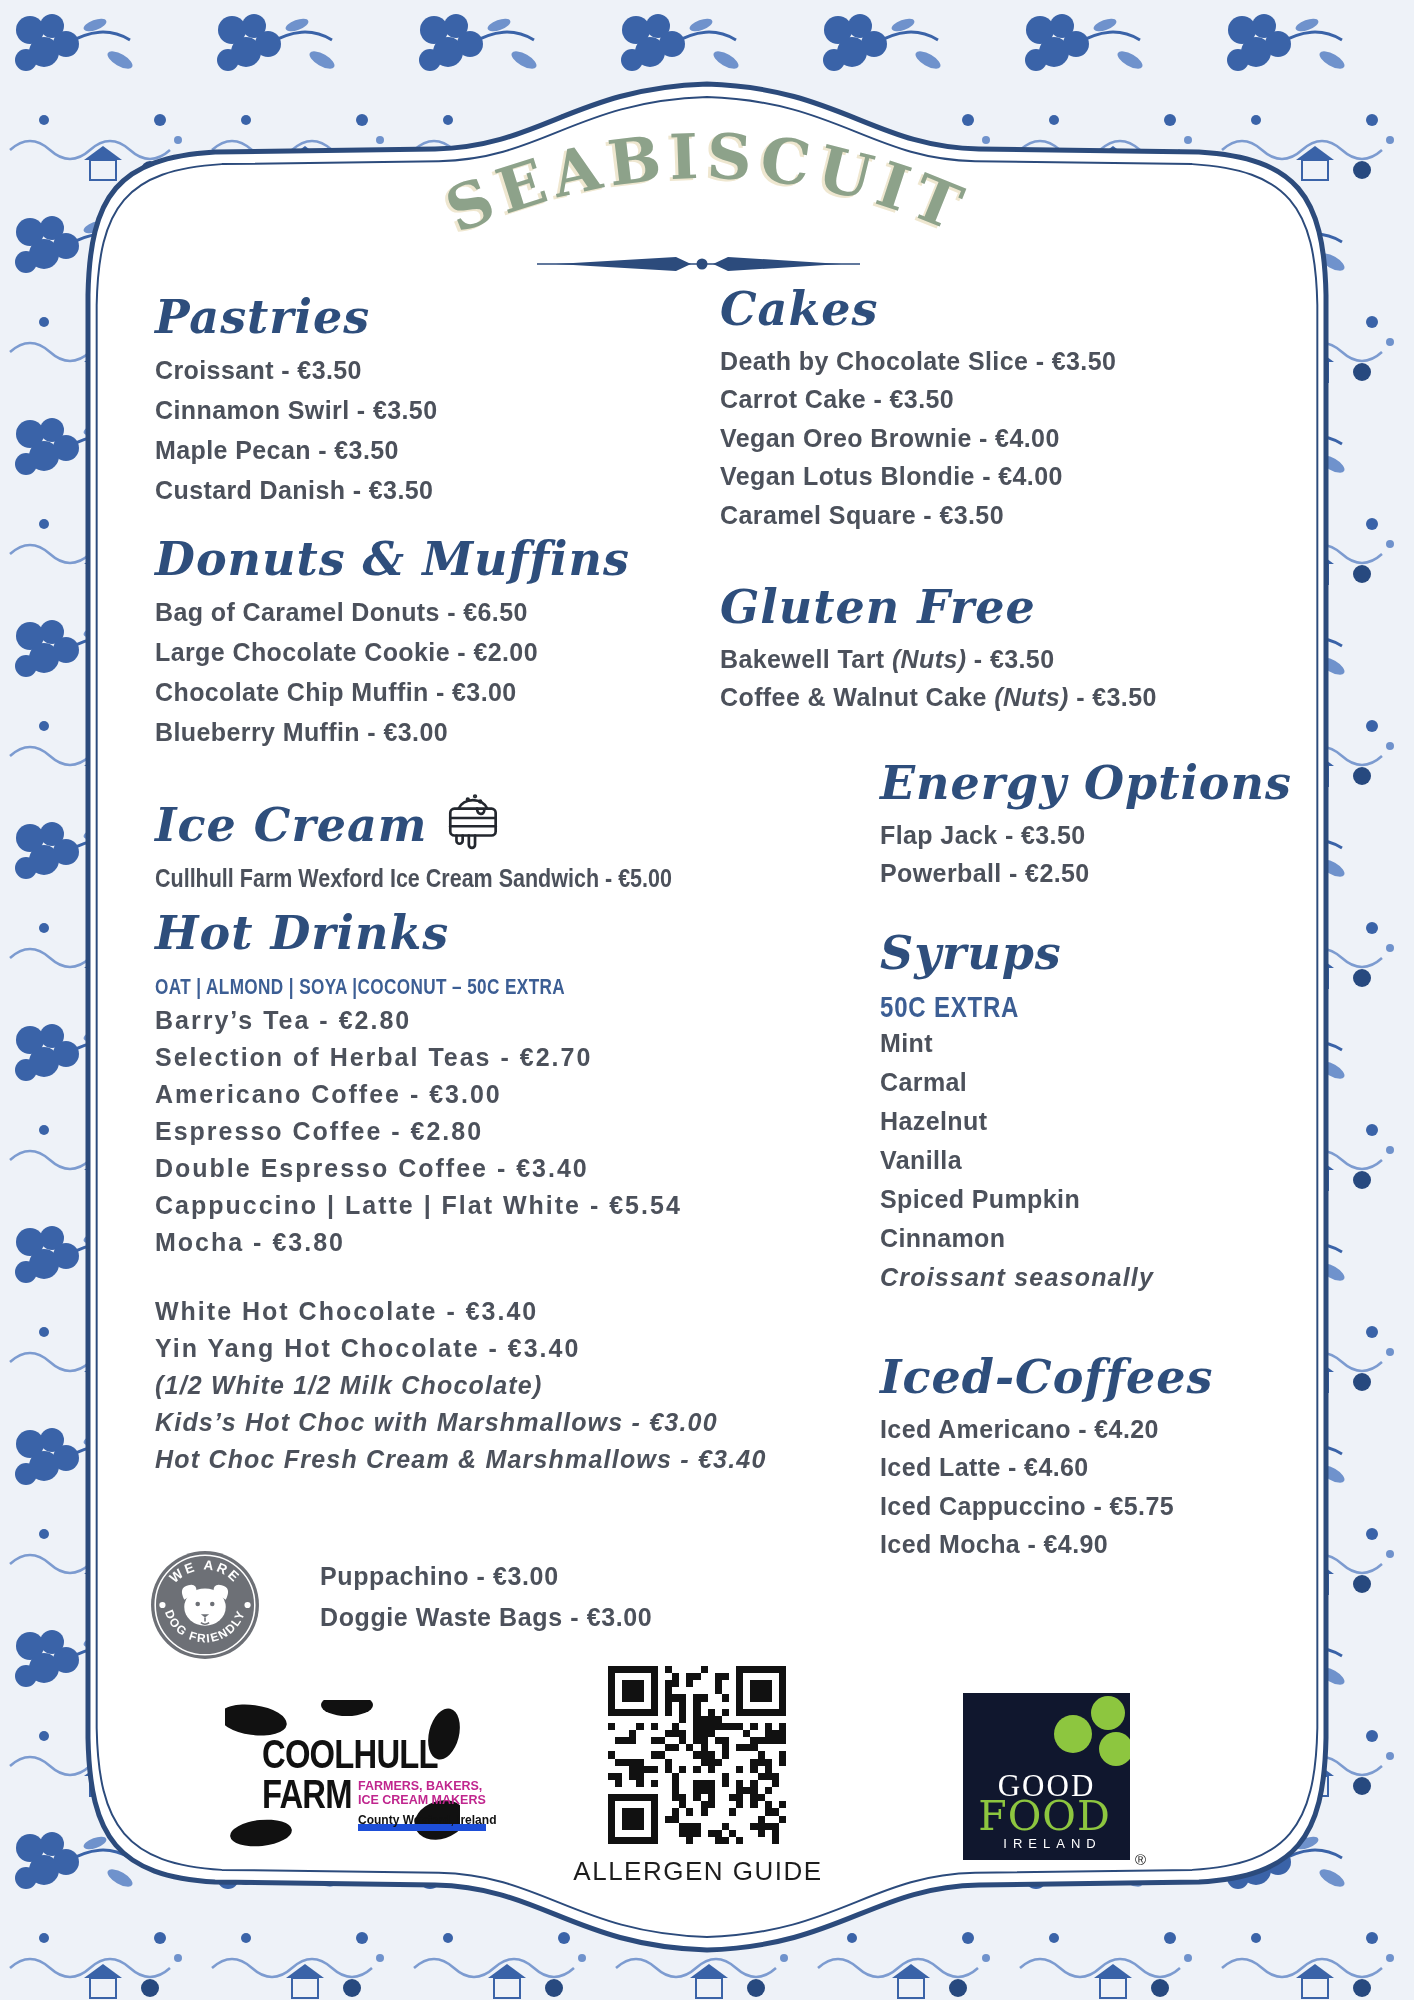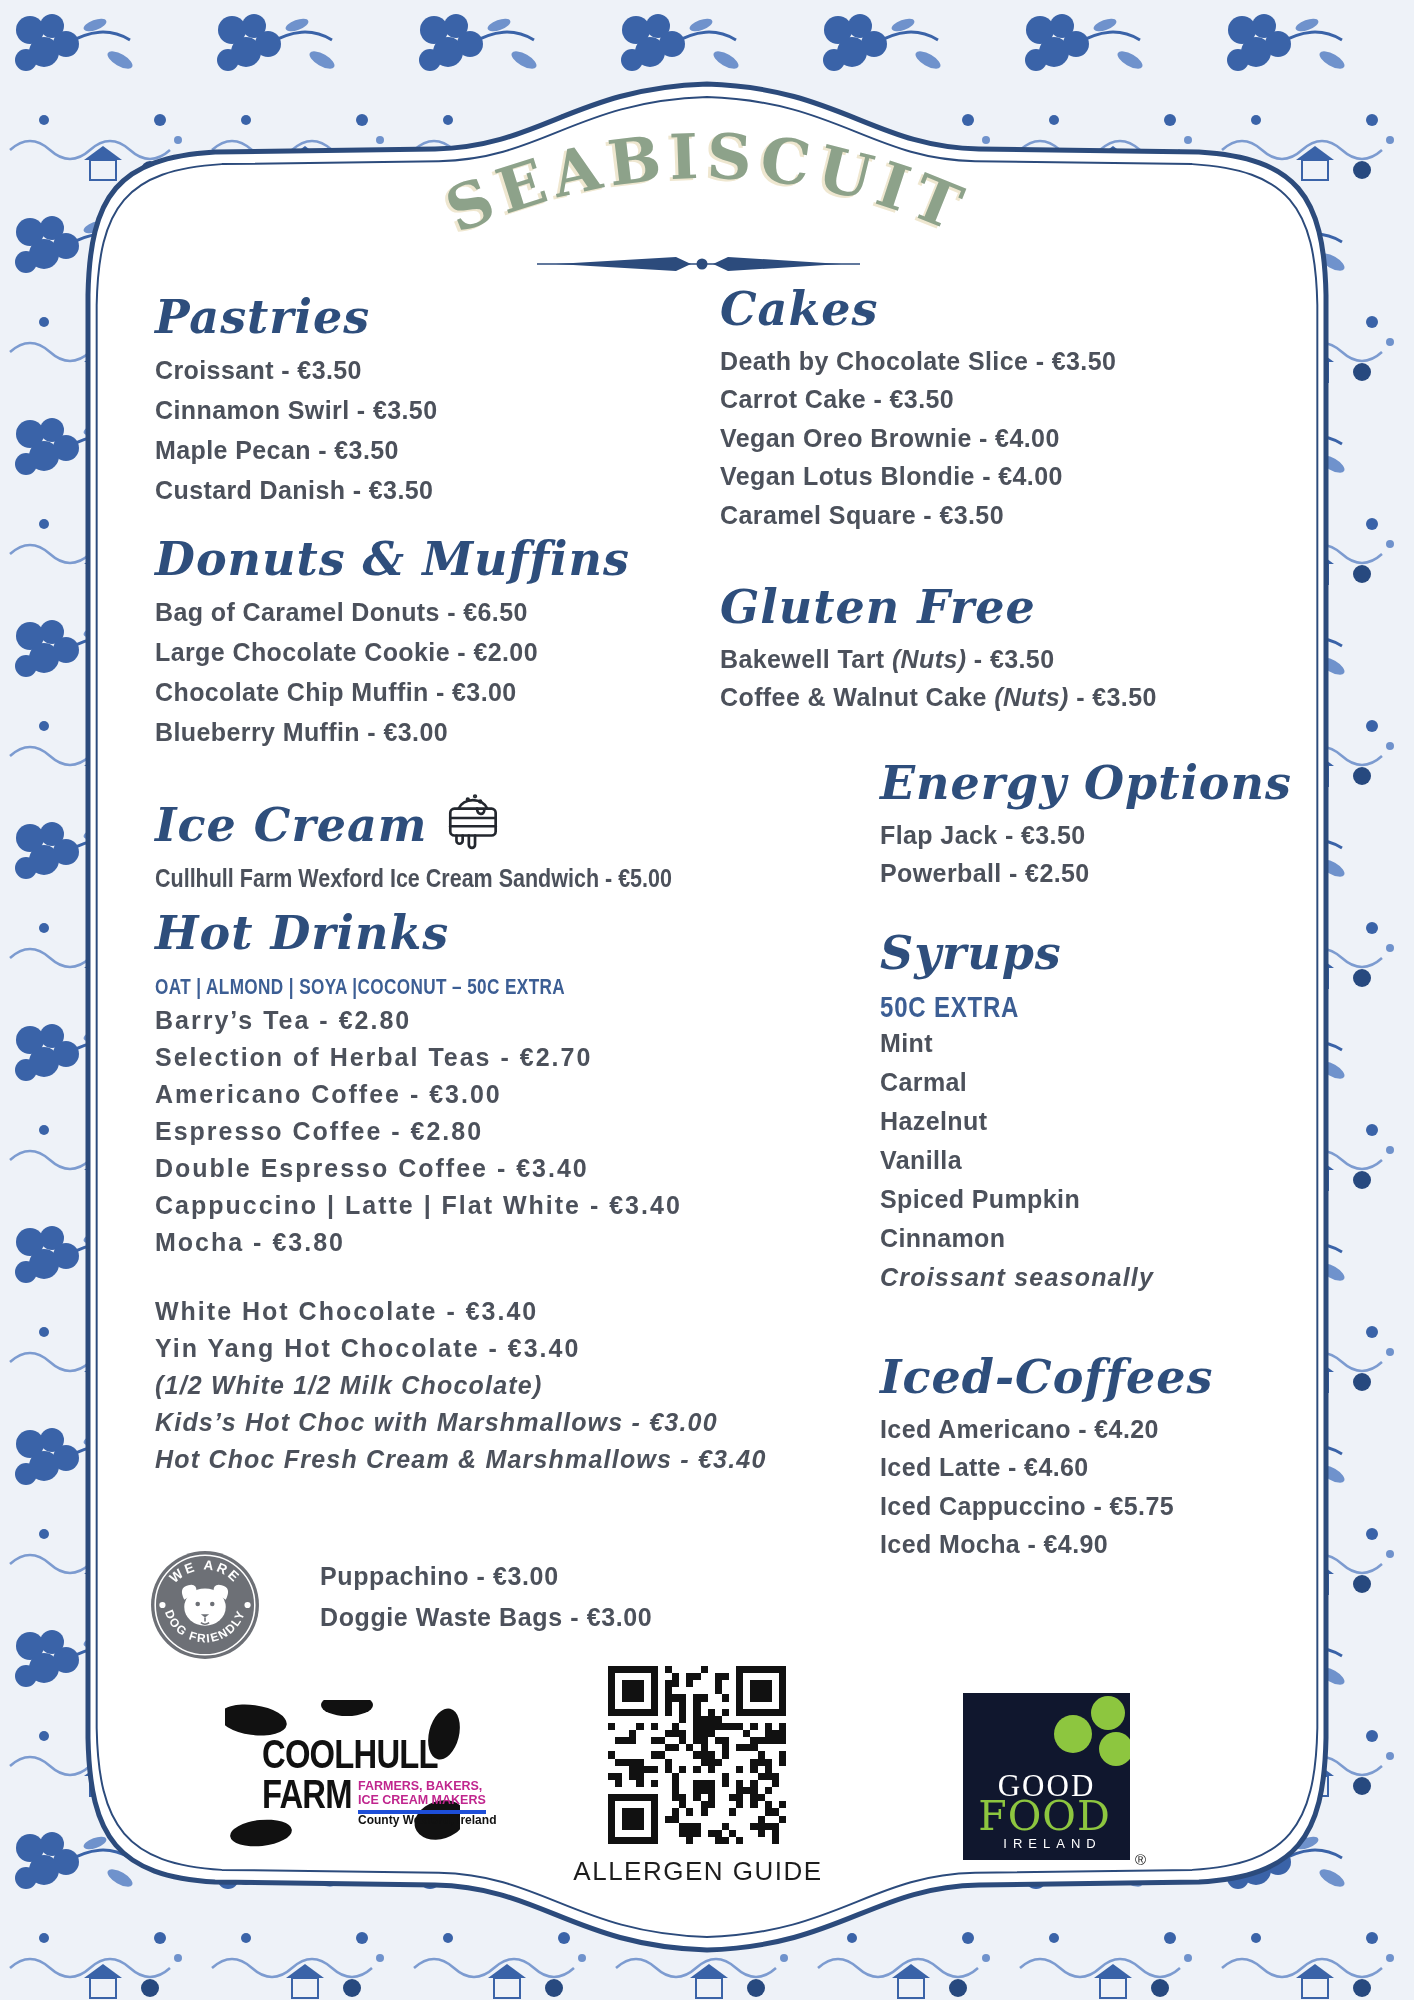--- a/index.html
+++ b/index.html
@@ -153,21 +153,21 @@
 
     <section class="sec" style="left:155px;top:908px">
       <h2 class="h">Hot Drinks</h2>
       <div class="note">OAT | ALMOND | SOYA |COCONUT – 50C EXTRA</div>
       <div class="items lh37 ls2" style="margin-top:2px;">
         <div>Barry’s Tea - €2.80</div>
         <div>Selection of Herbal Teas - €2.70</div>
         <div>Americano Coffee - €3.00</div>
         <div>Espresso Coffee - €2.80</div>
         <div>Double Espresso Coffee - €3.40</div>
-        <div>Cappuccino | Latte | Flat White - €3.40</div>
+        <div>Cappuccino | Latte | Flat White - €5.54</div>
         <div>Mocha - €3.80</div>
       </div>
       <div class="items lh37 ls2" style="margin-top:32px;">
         <div>White Hot Chocolate - €3.40</div>
         <div>Yin Yang Hot Chocolate - €3.40</div>
         <div class="it">(1/2 White 1/2 Milk Chocolate)</div>
         <div class="it">Kids’s Hot Choc with Marshmallows - €3.00</div>
         <div class="it">Hot Choc Fresh Cream &amp; Marshmallows - €3.40</div>
       </div>
     </section>
@@ -257,21 +257,21 @@
       <svg width="235" height="150" style="position:absolute;left:0;top:0" fill="#111">
         <ellipse cx="28" cy="20" rx="34" ry="15" transform="rotate(8 28 20)"></ellipse>
         <ellipse cx="122" cy="5" rx="26" ry="11"></ellipse>
         <ellipse cx="219" cy="34" rx="15" ry="26" transform="rotate(14 219 34)"></ellipse>
         <ellipse cx="215" cy="120" rx="26" ry="19" transform="rotate(-18 215 120)"></ellipse>
         <ellipse cx="36" cy="133" rx="31" ry="13" transform="rotate(-6 36 133)"></ellipse>
       </svg>
       <div class="big" style="left:37px;top:34px">COOLHULL</div>
       <div class="big" style="left:37px;top:74px">FARM</div>
       <div class="pink" style="left:133px;top:80px">FARMERS, BAKERS,</div>
-      <div class="pink" style="left:133px;top:94px;border-bottom:4px solid #1d4ed8;padding-bottom:2px">ICE CREAM MAKERS</div>
+      <div class="pink" style="left:133px;top:94px;border-bottom:7px solid #1d4ed8;padding-bottom:16px">ICE CREAM MAKERS</div>
       <div class="cnty" style="left:133px;top:113px">County Wexford, Ireland</div>
     </div>
 
     <div class="qrwrap">
       <svg id="qr" width="178" height="178" viewBox="0 0 25 25" shape-rendering="crispEdges">
           <rect x="0" y="0" width="7" height="7" fill="#111"></rect>
           <rect x="1" y="1" width="5" height="5" fill="#fff"></rect>
           <rect x="2" y="2" width="3" height="3" fill="#111"></rect>
           <rect x="18" y="0" width="7" height="7" fill="#111"></rect>
           <rect x="19" y="1" width="5" height="5" fill="#fff"></rect>

